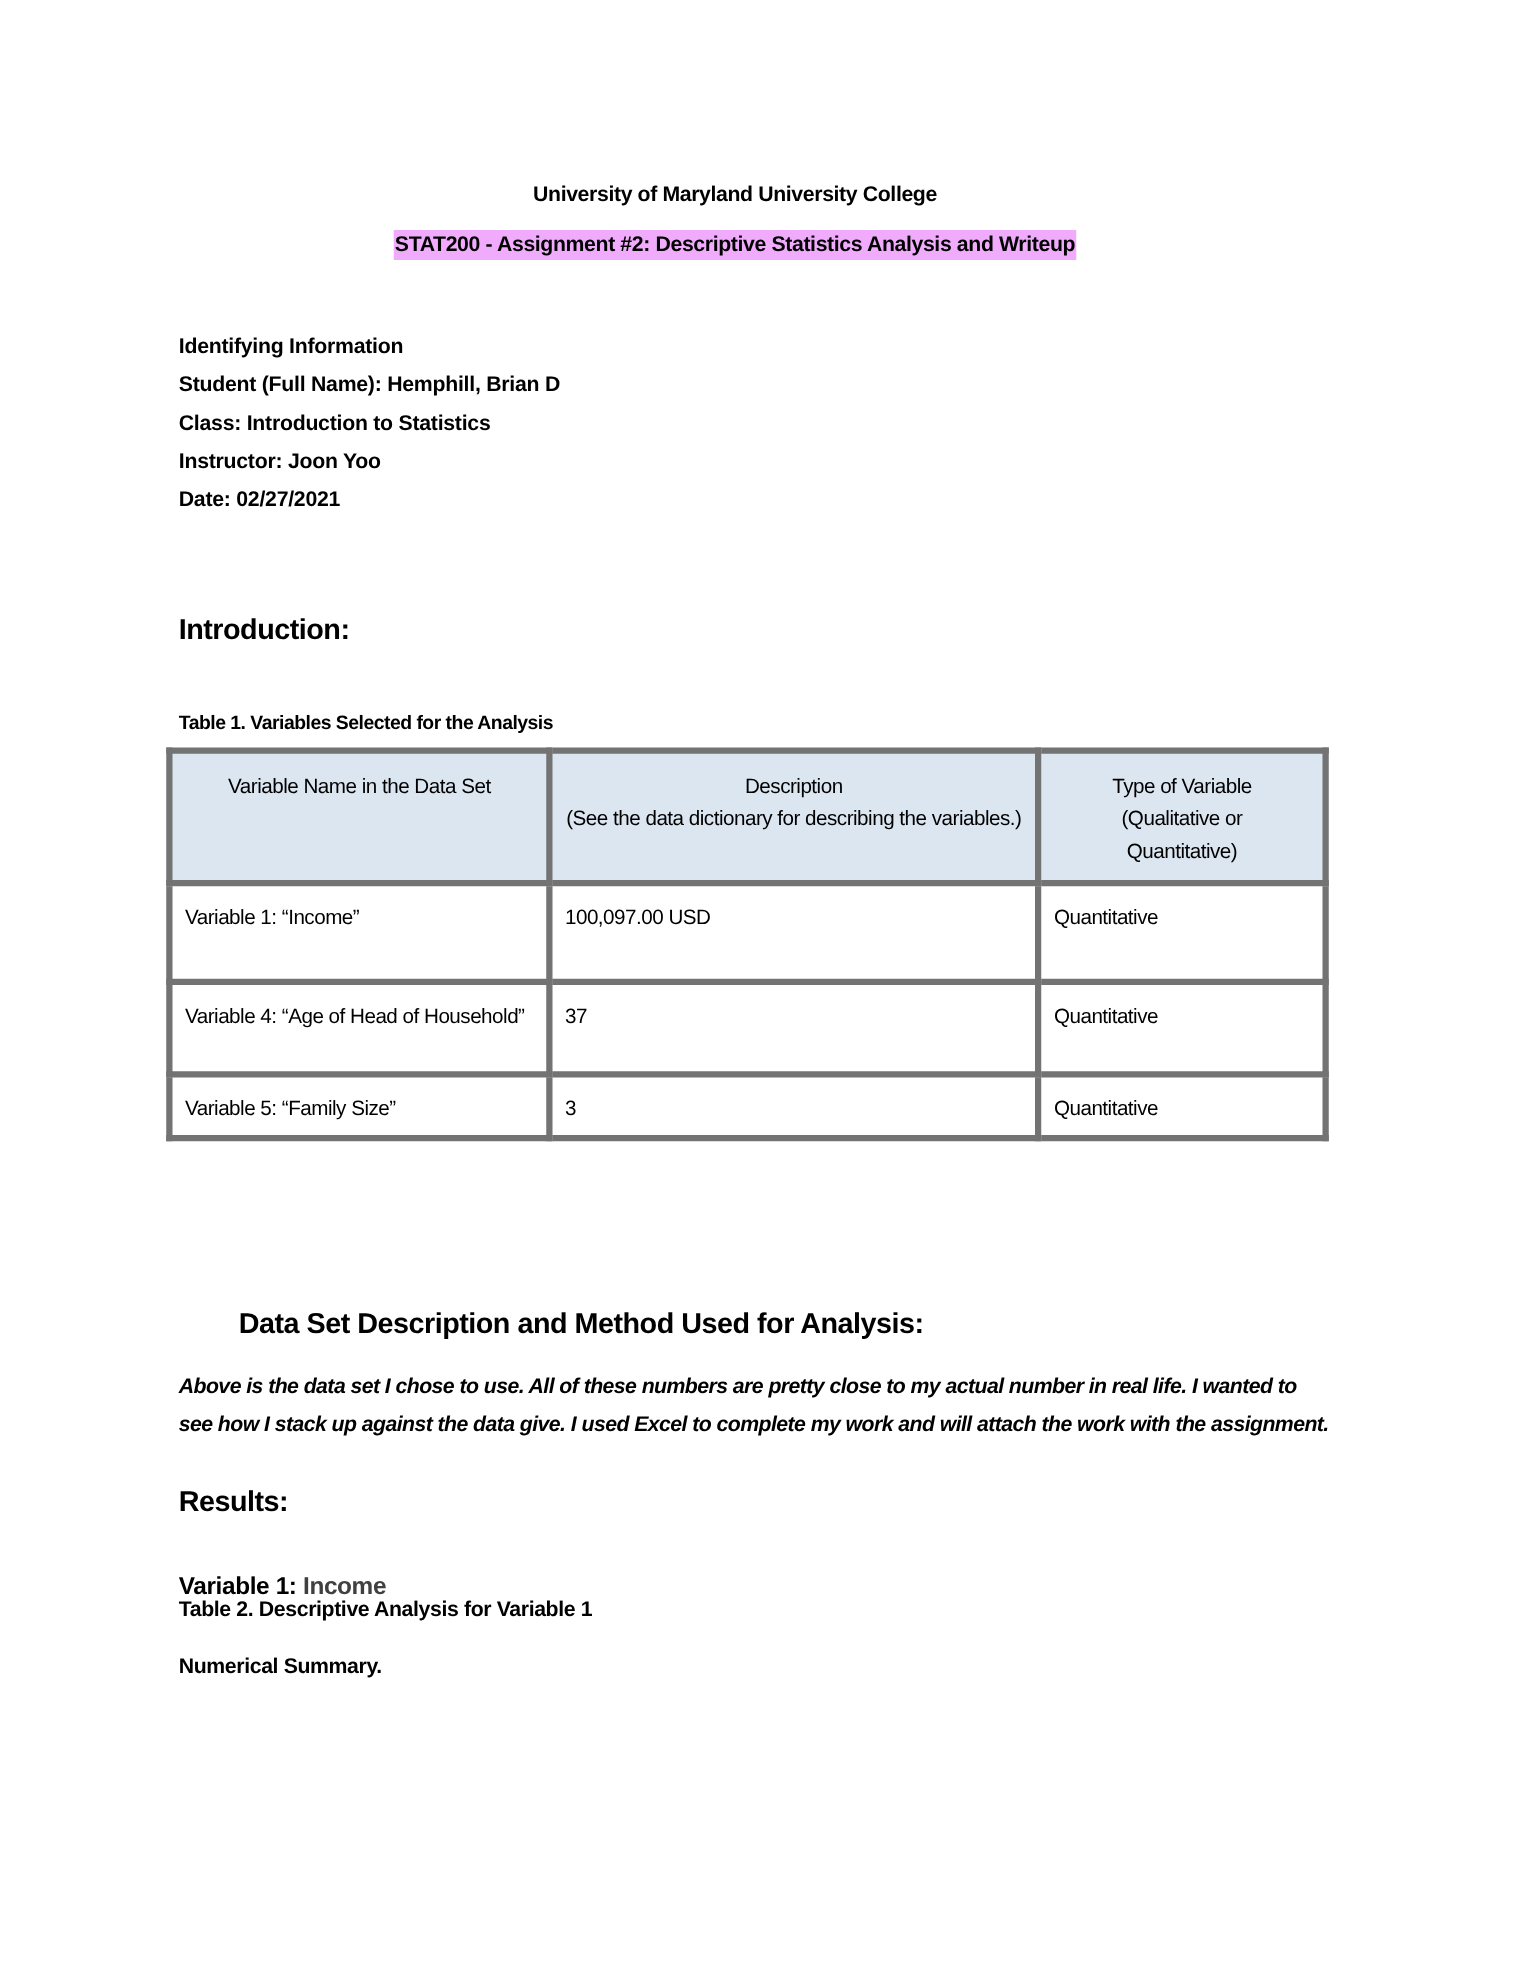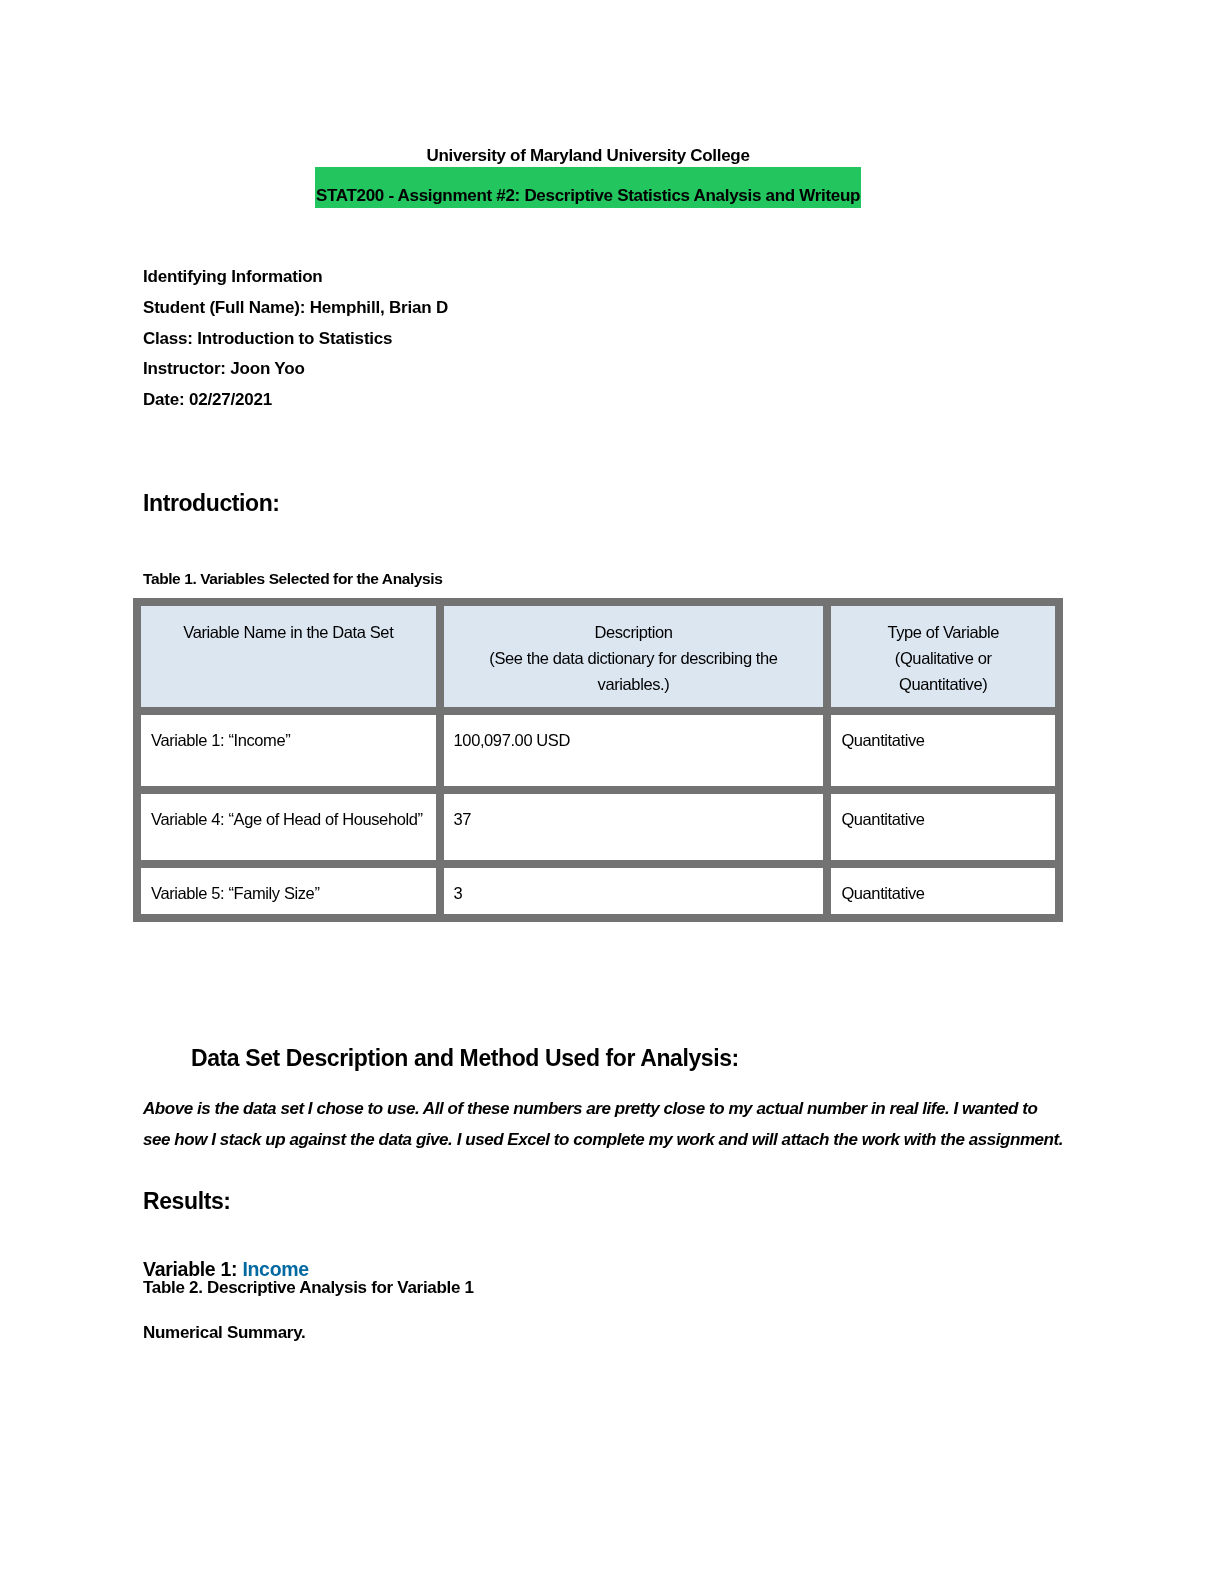--- a/index.html
+++ b/index.html
@@ -18,22 +18,22 @@
     .center-line {
       position: absolute;
       left: 0;
       width: 1176px;
       text-align: center;
       font-weight: bold;
       font-size: 17px;
       letter-spacing: -0.3px;
     }
     .highlight {
-      background: #22c55e;
-      padding: 19px 1px 3px 1px;
+      background: #f0abfc;
+      padding: 2px 1px 3px 1px;
     }
     .info-block {
       position: absolute;
       left: 143px;
       top: 264px;
       font-weight: bold;
       font-size: 17px;
       letter-spacing: -0.2px;
     }
     .info-line {
@@ -61,21 +61,21 @@
       position: absolute;
       left: 133px;
       top: 598px;
       width: 930px;
       border-collapse: collapse;
       border: 3px solid #000;
       font-size: 16.5px;
       letter-spacing: -0.4px;
     }
     table.vars td, table.vars th {
-      border: 8px solid #737373;
+      border: 5px solid #737373;
       vertical-align: top;
       padding: 0 10px;
       font-weight: normal;
       margin-left: 27px;
     }
     table.vars th {
       background: #dce6f1;
       text-align: center;
       line-height: 26px;
       padding-top: 13px;
@@ -103,21 +103,21 @@
     }
     .var-head {
       position: absolute;
       left: 143px;
       top: 1258px;
       font-weight: bold;
       font-size: 19.5px;
       letter-spacing: -0.3px;
       white-space: nowrap;
     }
-    .accent { color: #0369a1; }
+    .accent { color: #404040; }
     .sub-line {
       position: absolute;
       left: 143px;
       font-weight: bold;
       font-size: 17px;
       letter-spacing: -0.3px;
       white-space: nowrap;
     }
   </style>
 </head>

